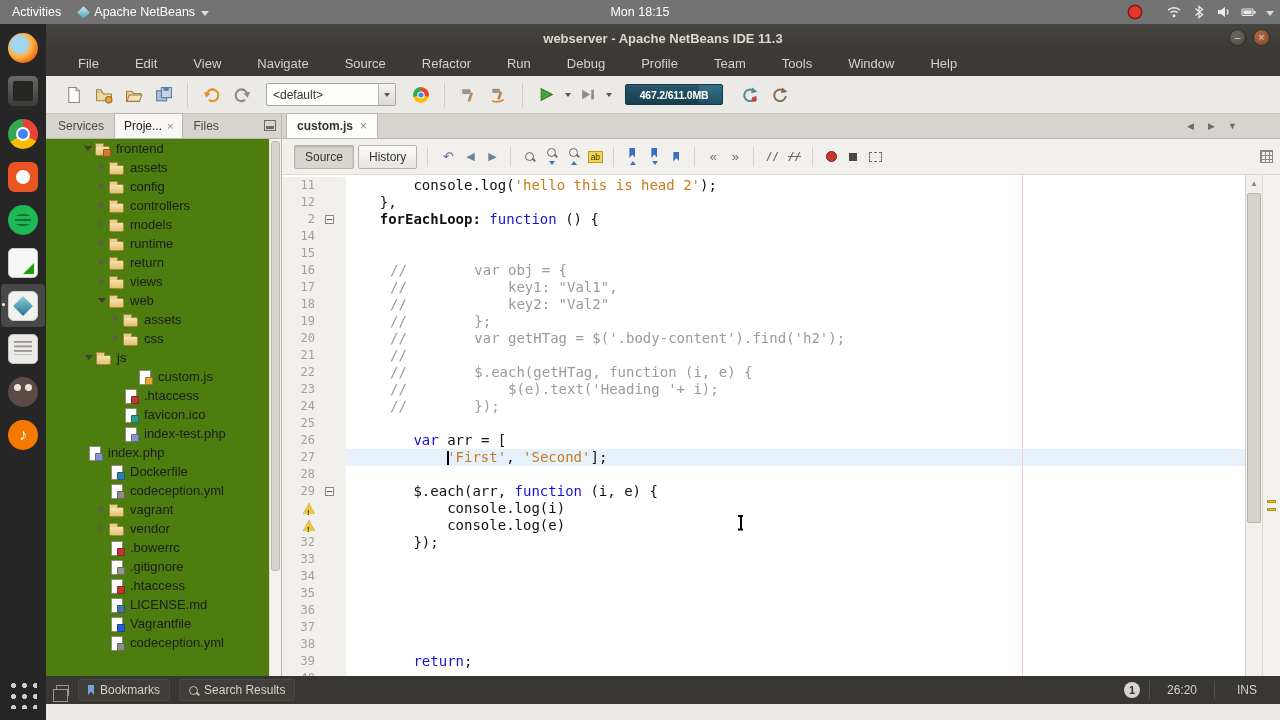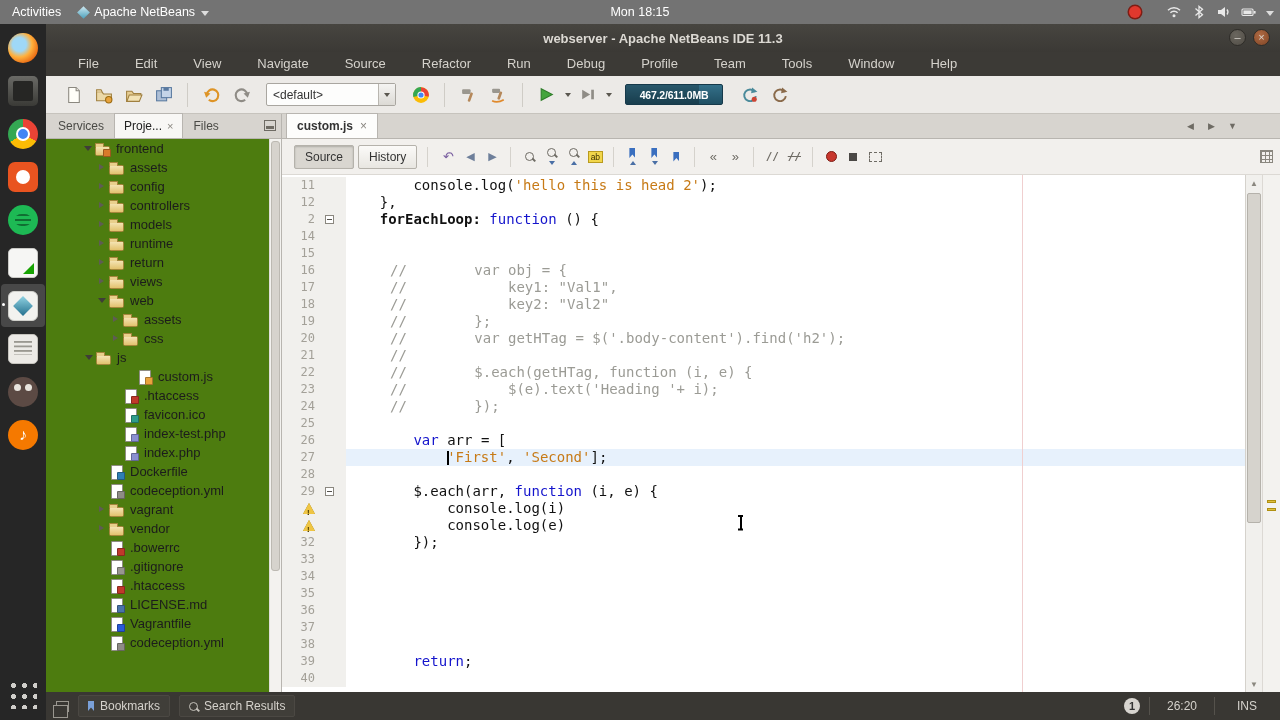--- a/index.html
+++ b/index.html
@@ -161,21 +161,21 @@
   #ibeam::before{content:"";position:absolute;left:3px;top:0;bottom:0;width:1.5px;background:#000;}
   #ibeam::after{content:"";position:absolute;left:1px;width:5px;height:1.5px;background:#000;top:0;box-shadow:0 13.5px 0 #000;}
   
   #escroll{position:absolute;top:61px;right:18px;width:17px;bottom:0;background:#f1f0ed;border-left:1px solid #d5d2cc;box-sizing:border-box;}
   .sbtn{position:absolute;left:0;right:0;height:16px;display:grid;place-items:center;color:#8a877f;font-size:8px;}
   .sbtn.up{top:0;} .sbtn.down{bottom:0;}
   #escroll .thumb{position:absolute;left:1px;right:1px;top:18px;height:330px;background:#d6d3cd;border:1px solid #b5b2ab;border-radius:2px;box-sizing:border-box;}
   #estripe{position:absolute;top:61px;right:0;width:18px;bottom:0;background:#f3f2ef;border-left:1px solid #dcd9d4;box-sizing:border-box;}
   .stripemark{position:absolute;left:4px;width:9px;height:3px;background:#e0c040;border:1px solid #b09010;box-sizing:border-box;}
   
-  #statusbar{position:absolute;left:0;bottom:0;right:0;height:28px;background:#393733;display:flex;align-items:center;
+  #statusbar{position:absolute;left:0;bottom:16px;right:0;height:28px;background:#393733;display:flex;align-items:center;
              padding:0 10px;box-sizing:border-box;color:#d5d2cc;font-size:12px;gap:9px;}
   .status-winicon{width:13px;height:11px;border:1px solid #9a9790;position:relative;box-sizing:border-box;}
   .status-winicon::after{content:"";position:absolute;left:-4px;top:3px;width:13px;height:11px;border:1px solid #9a9790;background:#393733;}
   .sbarbtn{display:flex;align-items:center;gap:6px;padding:3px 9px;border:1px solid #4b4843;border-radius:2px;background:#403e39;}
   .lens.light{border-color:#c5c2bb;} .lens.light::after{background:#c5c2bb;}
   .bm.light{background:#7aa0d8;}
   .spacer{flex:1;}
   .notif{width:16px;height:16px;border-radius:50%;background:#d8d5d0;color:#333;font-size:11px;font-weight:bold;display:grid;place-items:center;}
   .ssep{width:1px;height:18px;background:#55524c;}
   .scell{min-width:46px;text-align:center;}
@@ -491,21 +491,21 @@
               </span>
               <span>favicon.ico</span>
             </div>
             <div class="trow" style="padding-left: 64px;">
               <span class="arr"></span>
               <span class="ticon tfile">
                 <span class="chip" style="background: rgb(138, 143, 208);"></span>
               </span>
               <span>index-test.php</span>
             </div>
-            <div class="trow" style="padding-left: 64px;">
+            <div class="trow" style="padding-left: 28px;">
               <span class="arr"></span>
               <span class="ticon tfile">
                 <span class="chip" style="background: rgb(138, 143, 208);"></span>
               </span>
               <span>index.php</span>
             </div>
             <div class="trow" style="padding-left: 50px;">
               <span class="arr"></span>
               <span class="ticon tfile">
                 <span class="chip" style="background: rgb(47, 127, 181);"></span>

